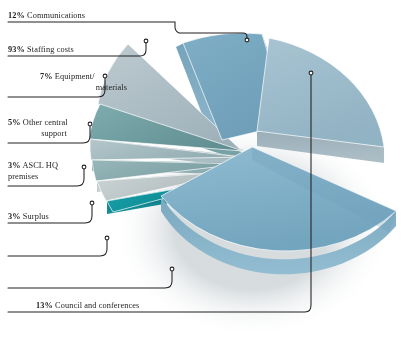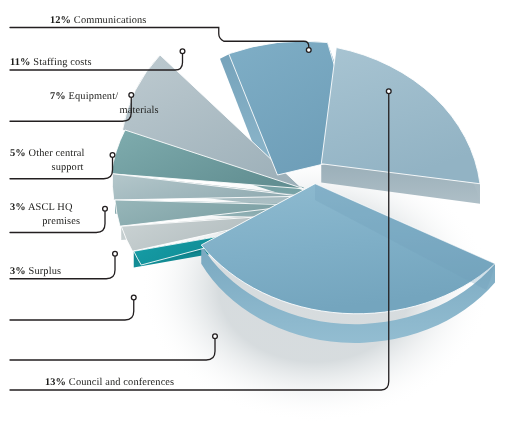--- a/index.html
+++ b/index.html
@@ -191,46 +191,46 @@
       <circle cx="107" cy="238" r="1.9" fill="#ffffff" stroke="#231f20" stroke-width="1.05"></circle>
 
       <path d="M 8,288 L 165,288 Q 172,288 172,281 L 172,269"></path>
       <circle cx="172" cy="269" r="1.9" fill="#ffffff" stroke="#231f20" stroke-width="1.05"></circle>
 
       <path d="M 8,312 L 305,312 Q 311,312 311,305 L 311,73"></path>
       <circle cx="311" cy="73" r="1.9" fill="#ffffff" stroke="#231f20" stroke-width="1.05"></circle>
     </g>
   </svg>
 
-  <div class="lbl" style="left:8px;top:11px;margin-left:32px;">
+  <div class="lbl" style="left:8px;top:11px;">
     <span class="pct">12%</span>
     <span class="txt">Communications</span>
   </div>
 
   <div class="lbl" style="left:8px;top:45px;">
-    <span class="pct">11%</span>
+    <span class="pct">93%</span>
     <span class="txt">Staffing costs</span>
   </div>
 
   <div class="lbl two" style="left:8px;top:72px;width:105px;margin-left:32px;">
     <span class="pct">7%</span>
     <span class="txt">Equipment/</span>
     <div style="text-align:right;padding-right:18px;">materials</div>
   </div>
 
   <div class="lbl two" style="left:8px;top:118px;width:100px;">
     <span class="pct">5%</span>
     <span class="txt">Other central</span>
     <div style="text-align:center;padding-right:8px;">support</div>
   </div>
 
   <div class="lbl two" style="left:8px;top:161px;width:92px;">
     <span class="pct">3%</span>
     <span class="txt">ASCL HQ</span>
-    <div style="text-align:center;padding-right:10px;">premises</div>
+    <div style="padding-right:10px;">premises</div>
   </div>
 
   <div class="lbl" style="left:8px;top:212px;">
     <span class="pct">3%</span>
     <span class="txt">Surplus</span>
   </div>
 
 
 
   <div class="lbl" style="left:8px;top:301px;margin-left:28px;">

